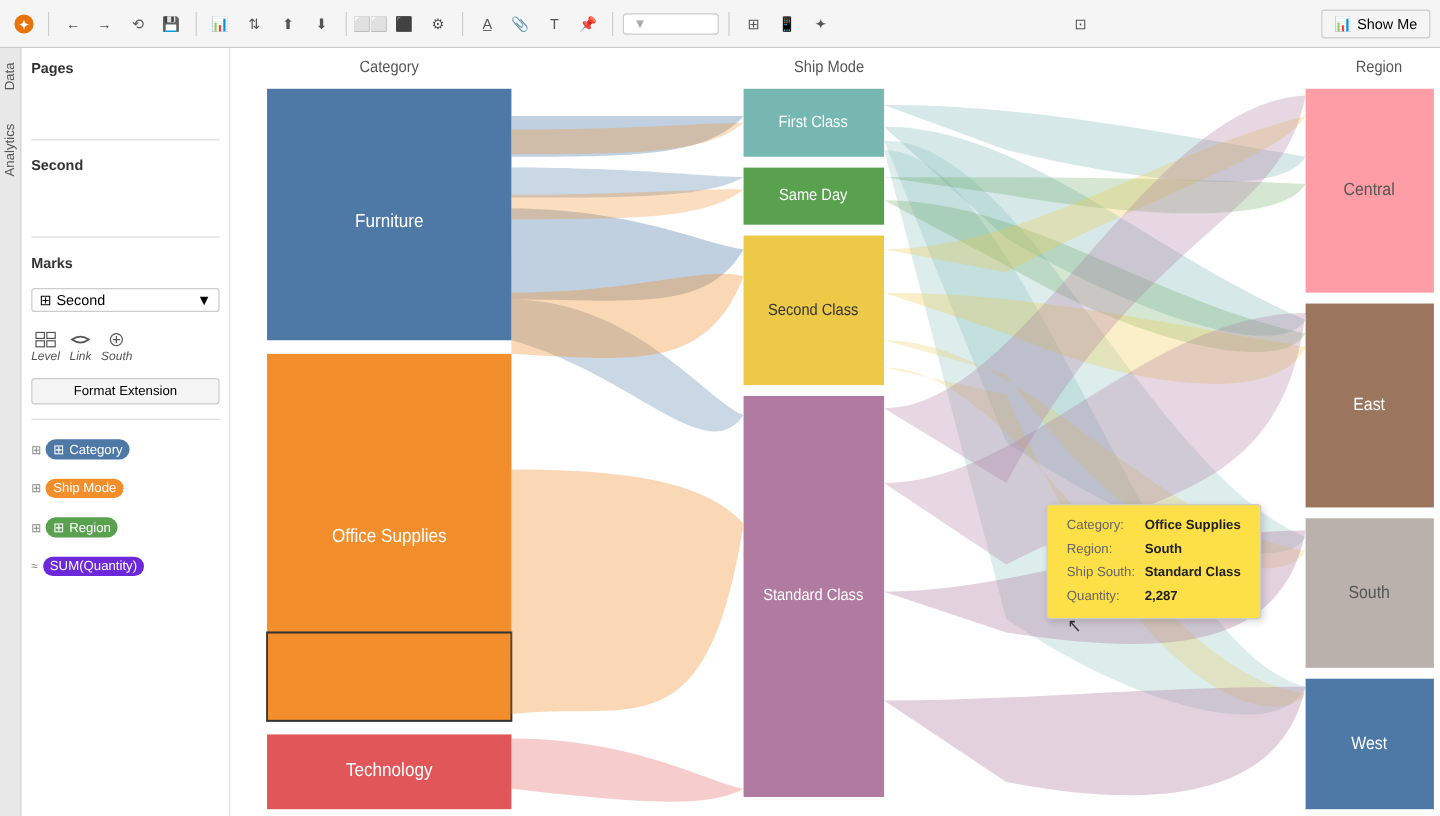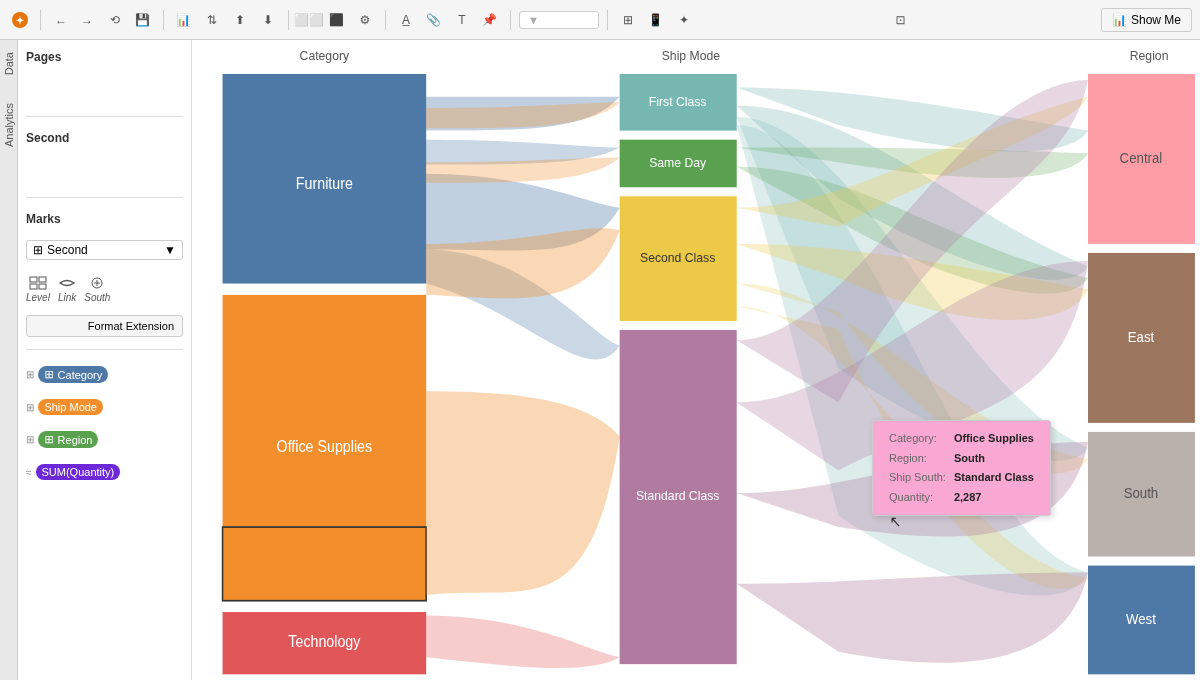--- a/index.html
+++ b/index.html
@@ -108,21 +108,21 @@
       color: #555;
       gap: 2px;
     }
     .format-ext-btn {
       border: 1px solid #ccc;
       border-radius: 3px;
       padding: 4px 8px;
       background: #f5f5f5;
       cursor: pointer;
       font-size: 11px;
-      text-align: right;
+      text-align: center;
     }
     .pill {
       display: flex;
       align-items: center;
       gap: 4px;
       padding: 2px 6px;
       border-radius: 10px;
       font-size: 11px;
       cursor: pointer;
       margin: 2px 0;
@@ -168,21 +168,21 @@
       overflow: hidden;
     }
     .viz-svg {
       width: 100%;
       height: 100%;
     }
 
     
     .tooltip {
       position: absolute;
-      background: #f9a8d4;
+      background: #fde047;
       border: 1px solid #ccc;
       border-radius: 3px;
       padding: 8px 12px;
       font-size: 11px;
       box-shadow: 2px 2px 6px rgba(0,0,0,0.15);
       pointer-events: none;
       line-height: 1.6;
     }
     .tooltip table { border-collapse: collapse; }
     .tooltip td { padding: 1px 4px; }

